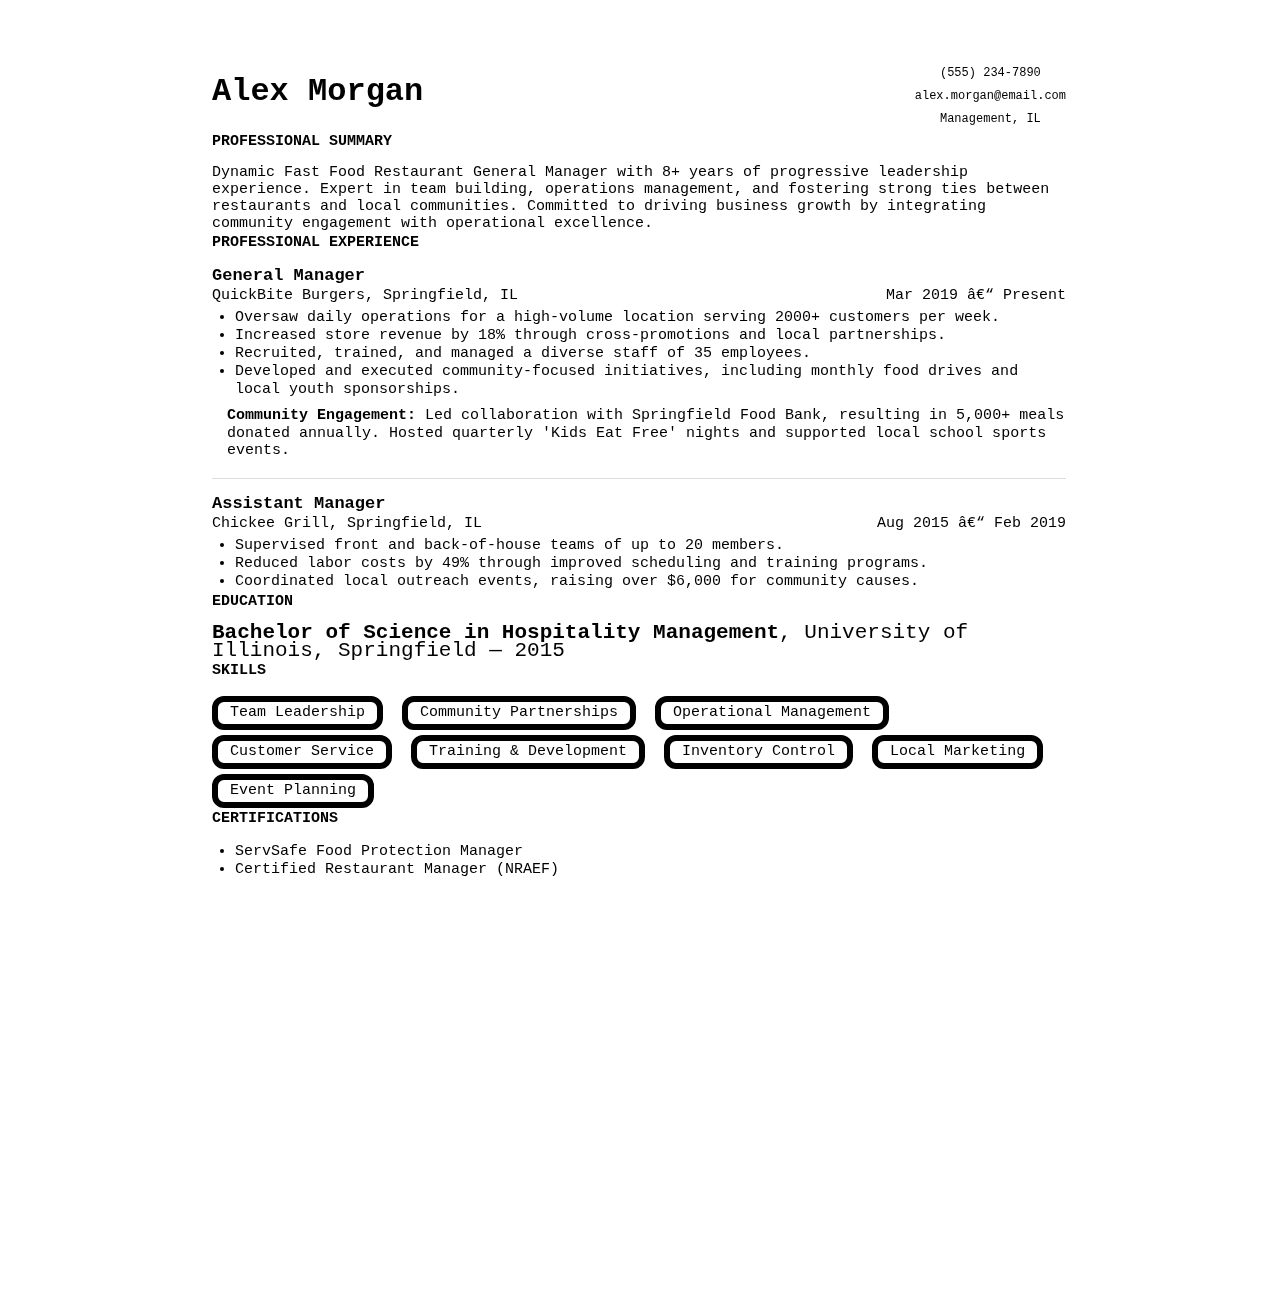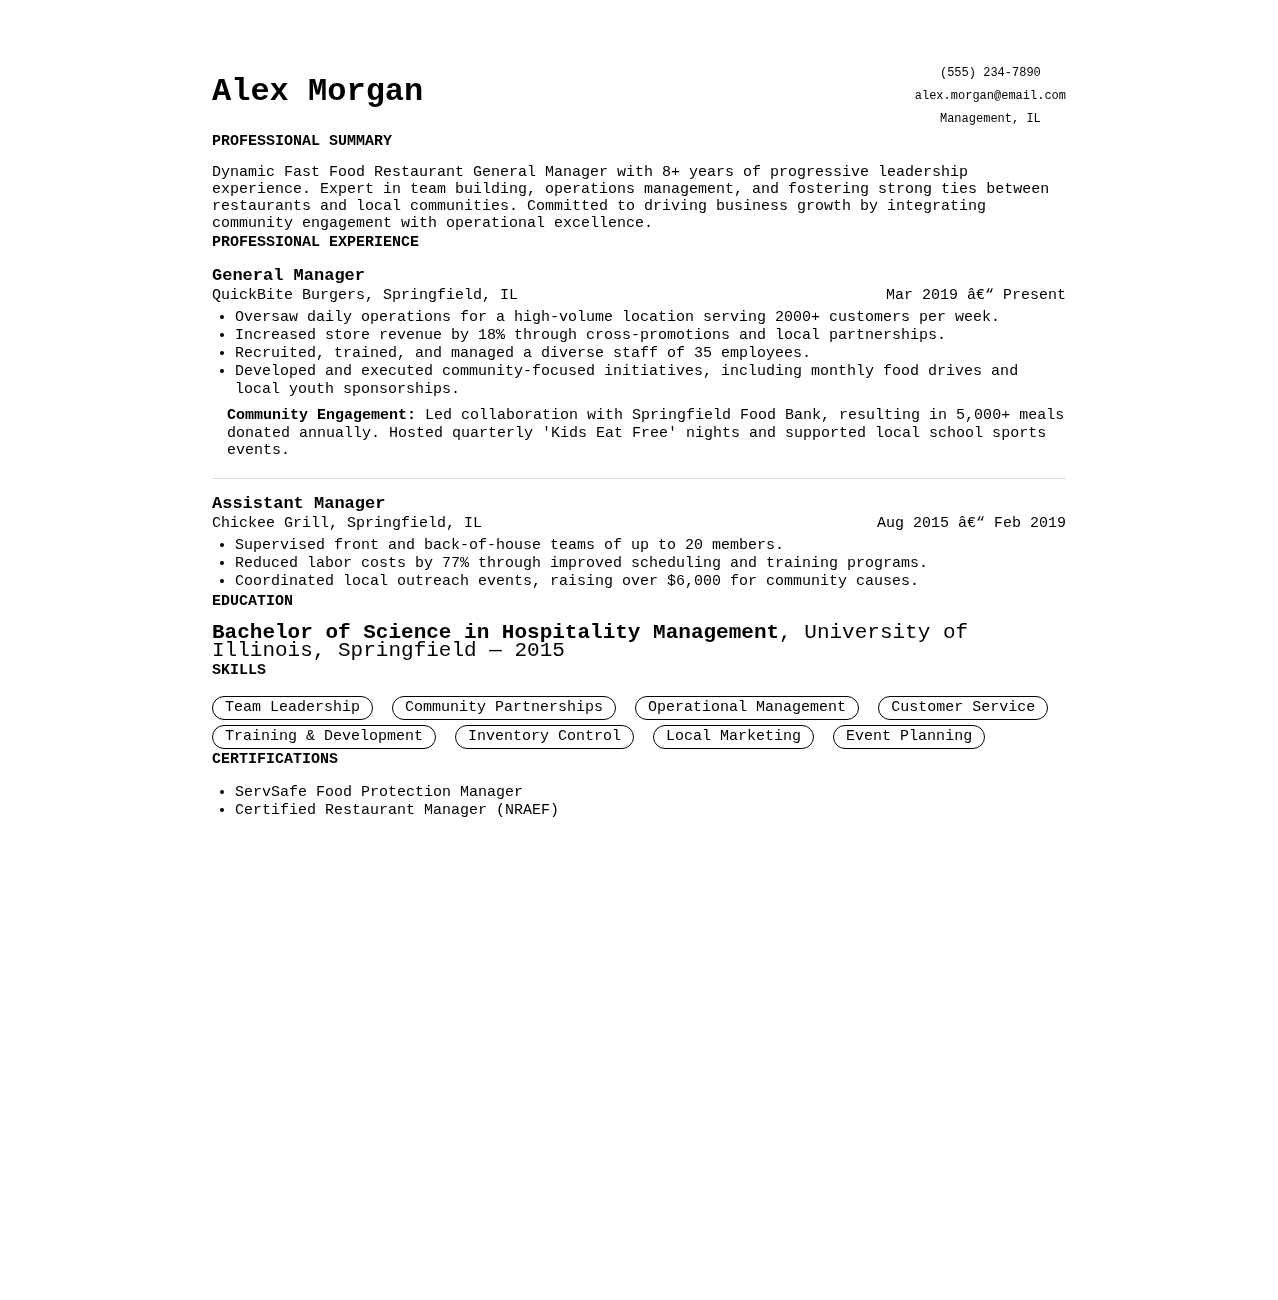--- a/index.html
+++ b/index.html
@@ -95,21 +95,21 @@
     display: flex;
     flex-wrap: wrap;
     gap: 5px 19px;
     margin-top: 14px;
   }
   .pill {
     display: inline-block;
     font-size: 15px;
     line-height: 17px;
     padding: 2px 12px 3px 12px;
-    border: 1px solid #000000;
+    border: 6px solid #000000;
     border-radius: 12px;
     color: #000;
     background: #fff;
   }
   ul.certs {
     margin: 13px 0 0 0;
     padding-left: 23px;
     font-size: 15px;
     line-height: 18px;
   }
@@ -154,21 +154,21 @@
     <hr class="divider">
 
     <div class="job">
       <h3 class="job-title second">Assistant Manager</h3>
       <div class="job-row">
         <span>Chickee Grill, Springfield, IL</span>
         <span>Aug 2015 â€“ Feb 2019</span>
       </div>
       <ul class="bullets">
         <li>Supervised front and back-of-house teams of up to 20 members.</li>
-        <li>Reduced labor costs by 77% through improved scheduling and training programs.</li>
+        <li>Reduced labor costs by 49% through improved scheduling and training programs.</li>
         <li>Coordinated local outreach events, raising over $6,000 for community causes.</li>
       </ul>
     </div>
   </section>
 
   <section>
     <h2 class="sec-heading mt-edu">EDUCATION</h2>
     <p class="edu-line"><strong>Bachelor of Science in Hospitality Management</strong><span>, University of Illinois, Springfield — 2015</span></p>
   </section>
 

